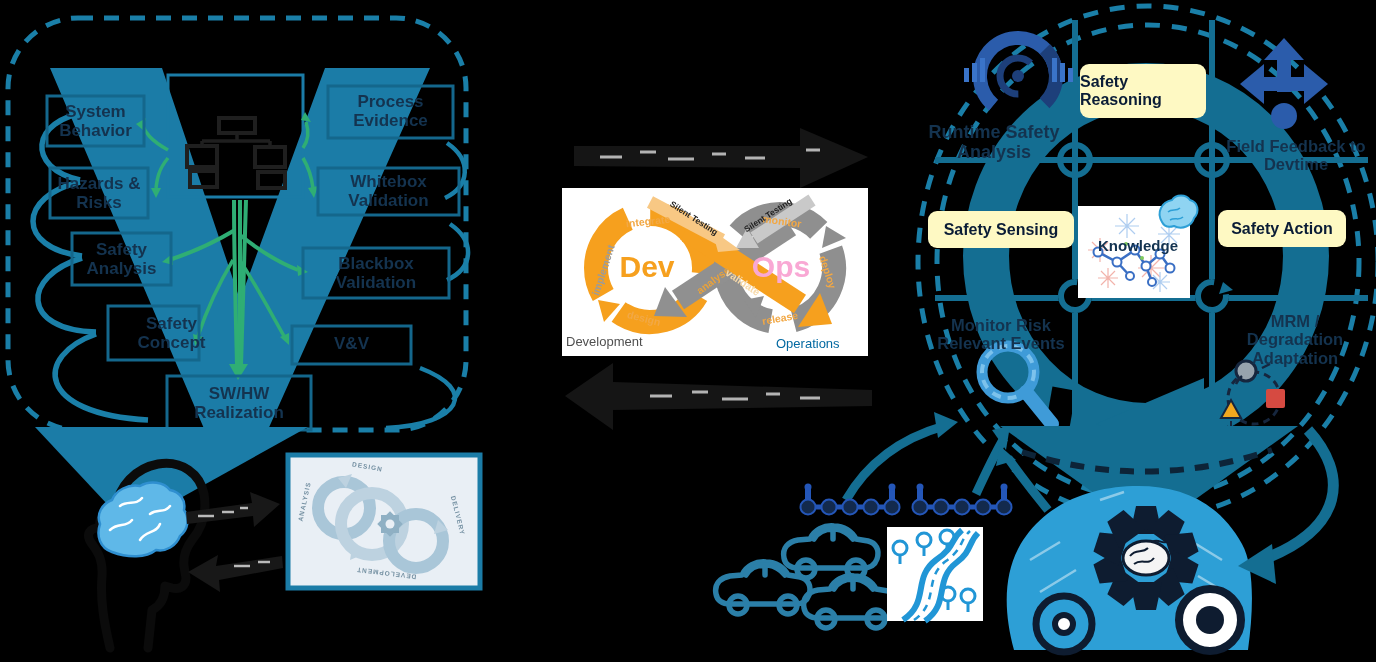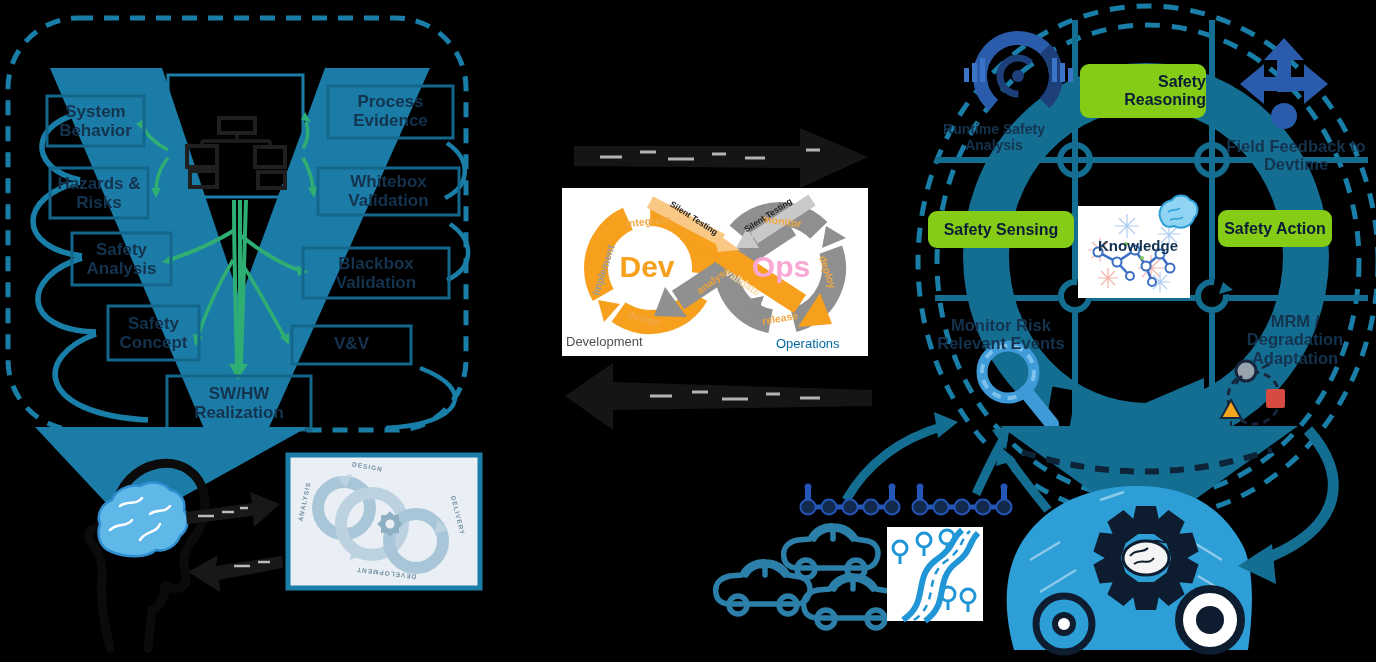--- a/index.html
+++ b/index.html
@@ -1,21 +1,21 @@
 <!DOCTYPE html>
 <html><head>
 <meta charset="utf-8">
 <style>
   html,body{margin:0;padding:0;background:#000;}
   #canvas{position:relative;width:1376px;height:662px;background:#000;overflow:hidden;
           font-family:"Liberation Sans",sans-serif;}
   .lbl{position:absolute;font-weight:bold;color:#14334f;text-align:center;
        line-height:1.12;font-family:"Liberation Sans",sans-serif;}
-  .btn{position:absolute;background:#84cc16;border-radius:9px;display:flex;
-       align-items:center;justify-content:center;text-align:right;
+  .btn{position:absolute;background:#fef9c3;border-radius:9px;display:flex;
+       align-items:center;justify-content:center;text-align:left;
        font-weight:bold;color:#0a1c36;line-height:1.1;}
   .dev-word{position:absolute;font-weight:bold;text-align:center;white-space:nowrap;}
   .frame-word{position:absolute;font-weight:bold;color:#7490a2;letter-spacing:1px;
               font-size:6.5px;white-space:nowrap;}
   svg{position:absolute;left:0;top:0;}
 </style>
 </head>
 <body>
 
 <div id="canvas">
@@ -373,21 +373,21 @@
         <circle cx="968" cy="596" r="7"></circle>
             <line x1="968" y1="603" x2="968" y2="612"></line>
       </g>
     </g>
   </g>
 </svg>
 
 <div class="lbl" style="left:47px;top:102px;width:97px;font-size:17px;">System Behavior</div>
 <div class="lbl" style="left:50px;top:174px;width:98px;font-size:17px;">Hazards &amp; Risks</div>
 <div class="lbl" style="left:72px;top:240px;width:99px;font-size:17px;">Safety Analysis</div>
-<div class="lbl" style="left:108px;top:314px;width:91px;font-size:17px;">Safety Concept</div>
+<div class="lbl" style="left:108px;top:314px;width:91px;font-size:17px;padding-left:18px;">Safety Concept</div>
 <div class="lbl" style="left:167px;top:384px;width:144px;font-size:17px;">SW/HW Realization</div>
 <div class="lbl" style="left:328px;top:92px;width:125px;font-size:17px;">Process Evidence</div>
 <div class="lbl" style="left:318px;top:172px;width:141px;font-size:17px;">Whitebox Validation</div>
 <div class="lbl" style="left:303px;top:254px;width:146px;font-size:17px;">Blackbox Validation</div>
 <div class="lbl" style="left:292px;top:334px;width:119px;font-size:17px;">V&amp;V</div>
 
 <div class="frame-word" style="left:352px;top:463px;transform:rotate(10deg);">DESIGN</div>
 <div class="frame-word" style="left:284px;top:498px;transform:rotate(-78deg);">ANALYSIS</div>
 <div class="frame-word" style="left:438px;top:512px;transform:rotate(76deg);">DELIVERY</div>
 <div class="frame-word" style="left:356px;top:570px;transform:rotate(187deg);">DEVELOPMENT</div>
@@ -402,21 +402,21 @@
 <div class="dev-word" style="left:750px;top:312px;width:60px;font-size:10.5px;color:#f2a845;transform:rotate(-10deg);">release</div>
 <div class="dev-word" style="left:682px;top:274px;width:62px;font-size:10.5px;color:#e8a23c;transform:rotate(-37deg);">analyse</div>
 <div class="dev-word" style="left:712px;top:276px;width:62px;font-size:10.5px;color:#f7d9a8;transform:rotate(34deg);">validate</div>
 <div class="dev-word" style="left:652px;top:213px;width:84px;font-size:8.5px;color:#1f1f1f;transform:rotate(33deg);">Silent Testing</div>
 <div class="dev-word" style="left:726px;top:210px;width:84px;font-size:8.5px;color:#1f1f1f;transform:rotate(-33deg);">Silent Testing</div>
 <div class="dev-word" style="left:566px;top:334px;width:100px;font-size:13px;color:#4f4f4f;font-weight:normal;text-align:left;">Development</div>
 <div class="dev-word" style="left:776px;top:336px;width:90px;font-size:13px;color:#0369a1;font-weight:normal;text-align:left;">Operations</div>
 
 <div class="btn" style="left:1080px;top:64px;width:126px;height:54px;font-size:16px;">Safety Reasoning</div>
 <div class="btn" style="left:928px;top:211px;width:146px;height:37px;font-size:16px;">Safety Sensing</div>
-<div class="btn" style="left:1218px;top:210px;width:114px;height:37px;font-size:16px;">Safety Action</div>
-
-<div class="lbl" style="left:924px;top:122px;width:140px;font-size:14px;">Runtime Safety Analysis</div>
+<div class="btn" style="left:1218px;top:210px;width:128px;height:37px;font-size:16px;">Safety Action</div>
+
+<div class="lbl" style="left:924px;top:122px;width:140px;font-size:18px;">Runtime Safety Analysis</div>
 <div class="lbl" style="left:1222px;top:125px;width:148px;font-size:16.5px;margin-top:12px;">Field Feedback to Devtime</div>
 <div class="lbl" style="left:1093px;top:192px;width:90px;font-size:15px;color:#123250;margin-top:46px;">Knowledge</div>
 <div class="lbl" style="left:926px;top:316px;width:150px;font-size:16.5px;">Monitor Risk Relevant Events</div>
 <div class="lbl" style="left:1226px;top:312px;width:138px;font-size:16.5px;">MRM / Degradation Adaptation</div>
 
 </div>
 
 </body></html>

